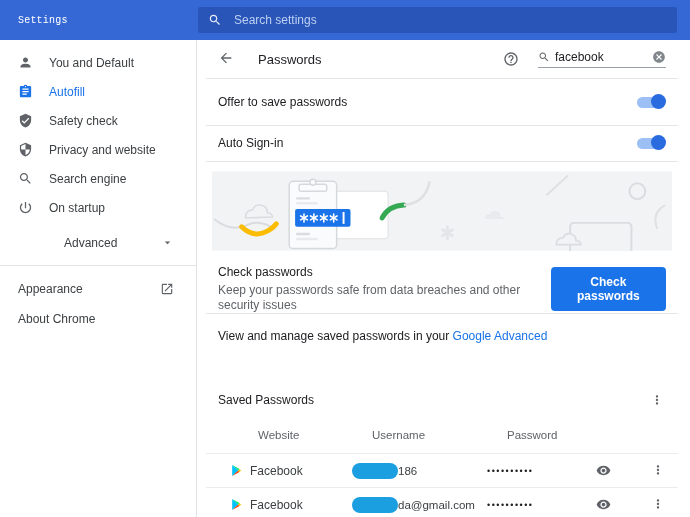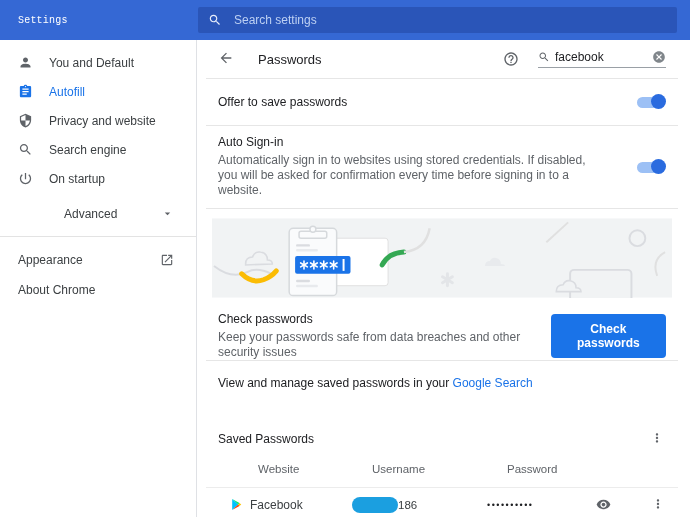--- a/index.html
+++ b/index.html
@@ -67,21 +67,21 @@
 
   
   .row-check { height:48px;margin-top:14px; }
   .check-btn { margin-left:auto; background:#1a73e8; color:#fff; border:none; border-radius:4px;
     font-size:12px; font-weight:700; padding:8px 13px; cursor:pointer; font-family:"Liberation Sans",sans-serif; }
 
   .row-manage { padding:15px 12px 17px 12px; font-size:12px; color:#202124; }
   .row-manage a { color:#1a73e8; text-decoration:none; cursor:pointer; }
 
   
-  .saved-hdr { margin-top:20px; display:flex; align-items:center; padding:0 12px; height:24px; }
+  .saved-hdr { margin-top:33px; display:flex; align-items:flex-start; padding:0 12px; height:24px; }
   .saved-title { font-size:12px; color:#202124; font-weight:500; }
   .kebab-btn { margin-left:auto; width:16px; height:16px; cursor:pointer; }
   .kebab-btn svg { width:14px; height:14px; fill:#5f6368; }
 
   .tbl-head { display:flex; align-items:center; height:36px; padding-left:52px; font-size:11.5px; color:#5f6368; }
   .col-web { width:114px; } .col-user { width:135px; } .col-pass { width:110px; }
 
   .pwd-row { display:flex; align-items:center; height:34px; border-top:1px solid #ececec; padding-left:24px; padding-right:12px; }
   .favicon { width:13px; height:13px; margin-right:7px; flex:none; }
   .site-name { width:102px; font-size:12px; color:#3c4043; }
@@ -142,20 +142,26 @@
       <span class="lbl">You and Default</span>
     </div>
     <div class="side-item selected">
       <svg viewBox="0 0 24 24">
           <use href="#i-assignment"></use>
         </svg>
       <span class="lbl">Autofill</span>
     </div>
     <div class="side-item">
       <svg viewBox="0 0 24 24">
+          <use href="#i-shieldcheck"></use>
+        </svg>
+      <span class="lbl">Safety check</span>
+    </div>
+    <div class="side-item">
+      <svg viewBox="0 0 24 24">
           <use href="#i-shieldhalf"></use>
         </svg>
       <span class="lbl">Privacy and website</span>
     </div>
     <div class="side-item">
       <svg viewBox="0 0 24 24">
           <use href="#i-search"></use>
         </svg>
       <span class="lbl">Search engine</span>
     </div>
@@ -222,21 +228,20 @@
         <div class="toggle">
           <div class="track"></div>
           <div class="knob"></div>
         </div>
       </div>
       <div class="divider"></div>
 
       <div class="set-row row-auto">
         <div>
           <div class="set-label">Auto Sign-in</div>
-          <div class="set-desc">Automatically sign in to websites using stored credentials. If disabled, you will be asked for confirmation every time before signing in to a website.</div>
         </div>
         <div class="toggle">
           <div class="track"></div>
           <div class="knob"></div>
         </div>
       </div>
       <div class="divider"></div>
 
       <div class="illus-wrap">
         <svg class="illus" viewBox="0 0 465 80">
@@ -309,21 +314,21 @@
 
       <div class="set-row row-check">
         <div>
           <div class="set-label">Check passwords</div>
           <div class="set-desc">Keep your passwords safe from data breaches and other security issues</div>
         </div>
         <button class="check-btn">Check passwords</button>
       </div>
       <div class="divider"></div>
 
-      <div class="row-manage"><span>View and manage saved passwords in your </span><a>Google Search</a>
+      <div class="row-manage"><span>View and manage saved passwords in your </span><a>Google Advanced</a>
       </div>
 
       <div class="saved-hdr">
         <span class="saved-title">Saved Passwords</span>
         <div class="kebab-btn">
           <svg viewBox="0 0 24 24">
               <use href="#i-kebab"></use>
             </svg>
         </div>
       </div>

